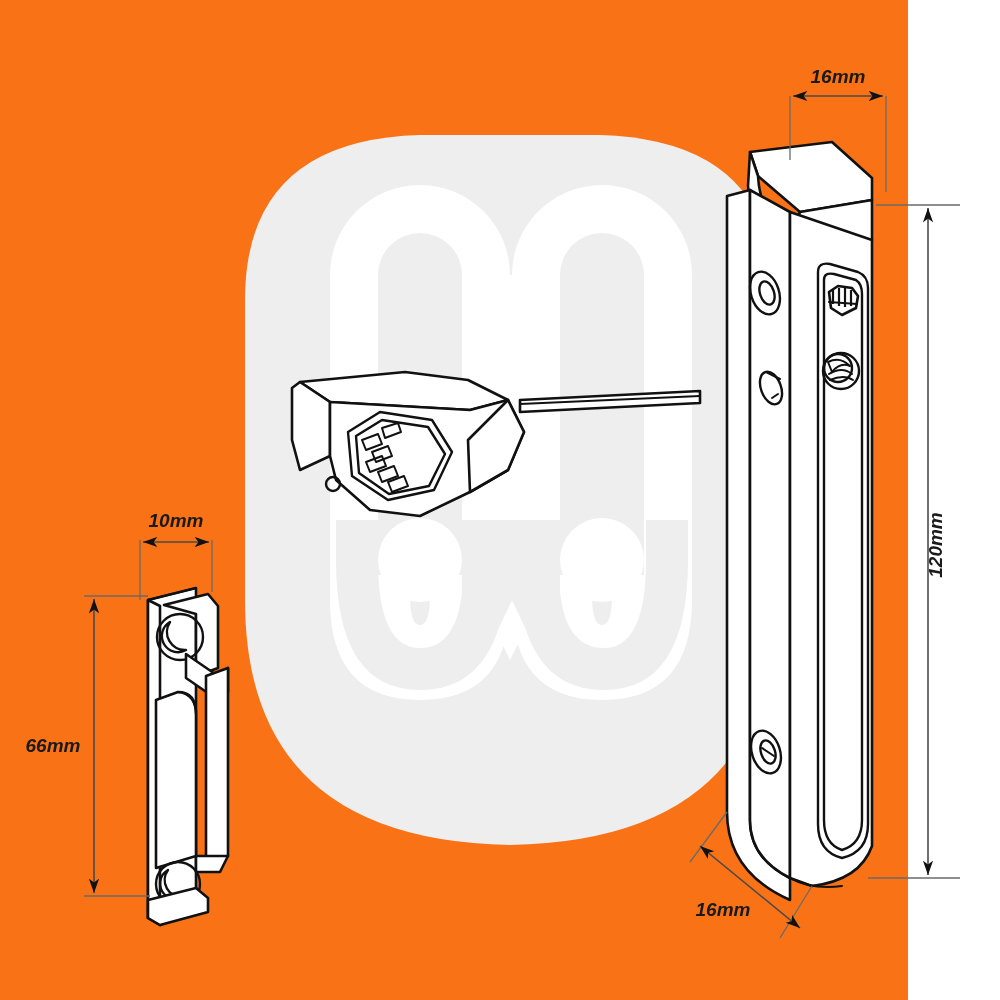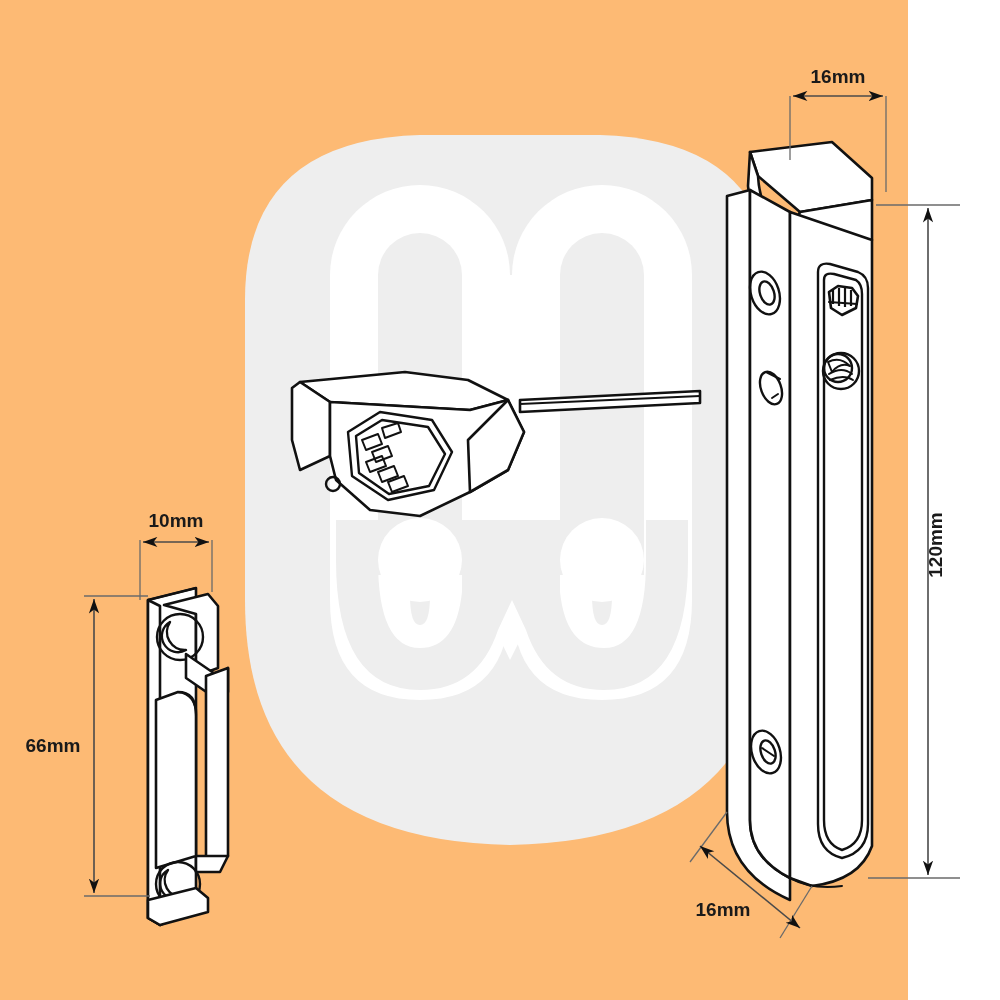--- a/index.html
+++ b/index.html
@@ -11,21 +11,22 @@
   body {
     width: 1000px;
     height: 1000px;
     overflow: hidden;
     font-family: "Liberation Sans", sans-serif;
   }
   #drawing-root {
     position: relative;
     width: 908px;
     height: 1000px;
-    background: #fdba74;
+    background: #f97316;
+    font-style: italic;
   }
   svg.canvas {
     position: absolute;
     top: 0;
     left: 0;
     width: 1000px;
     height: 1000px;
     display: block;
   }
   .dim-text {

